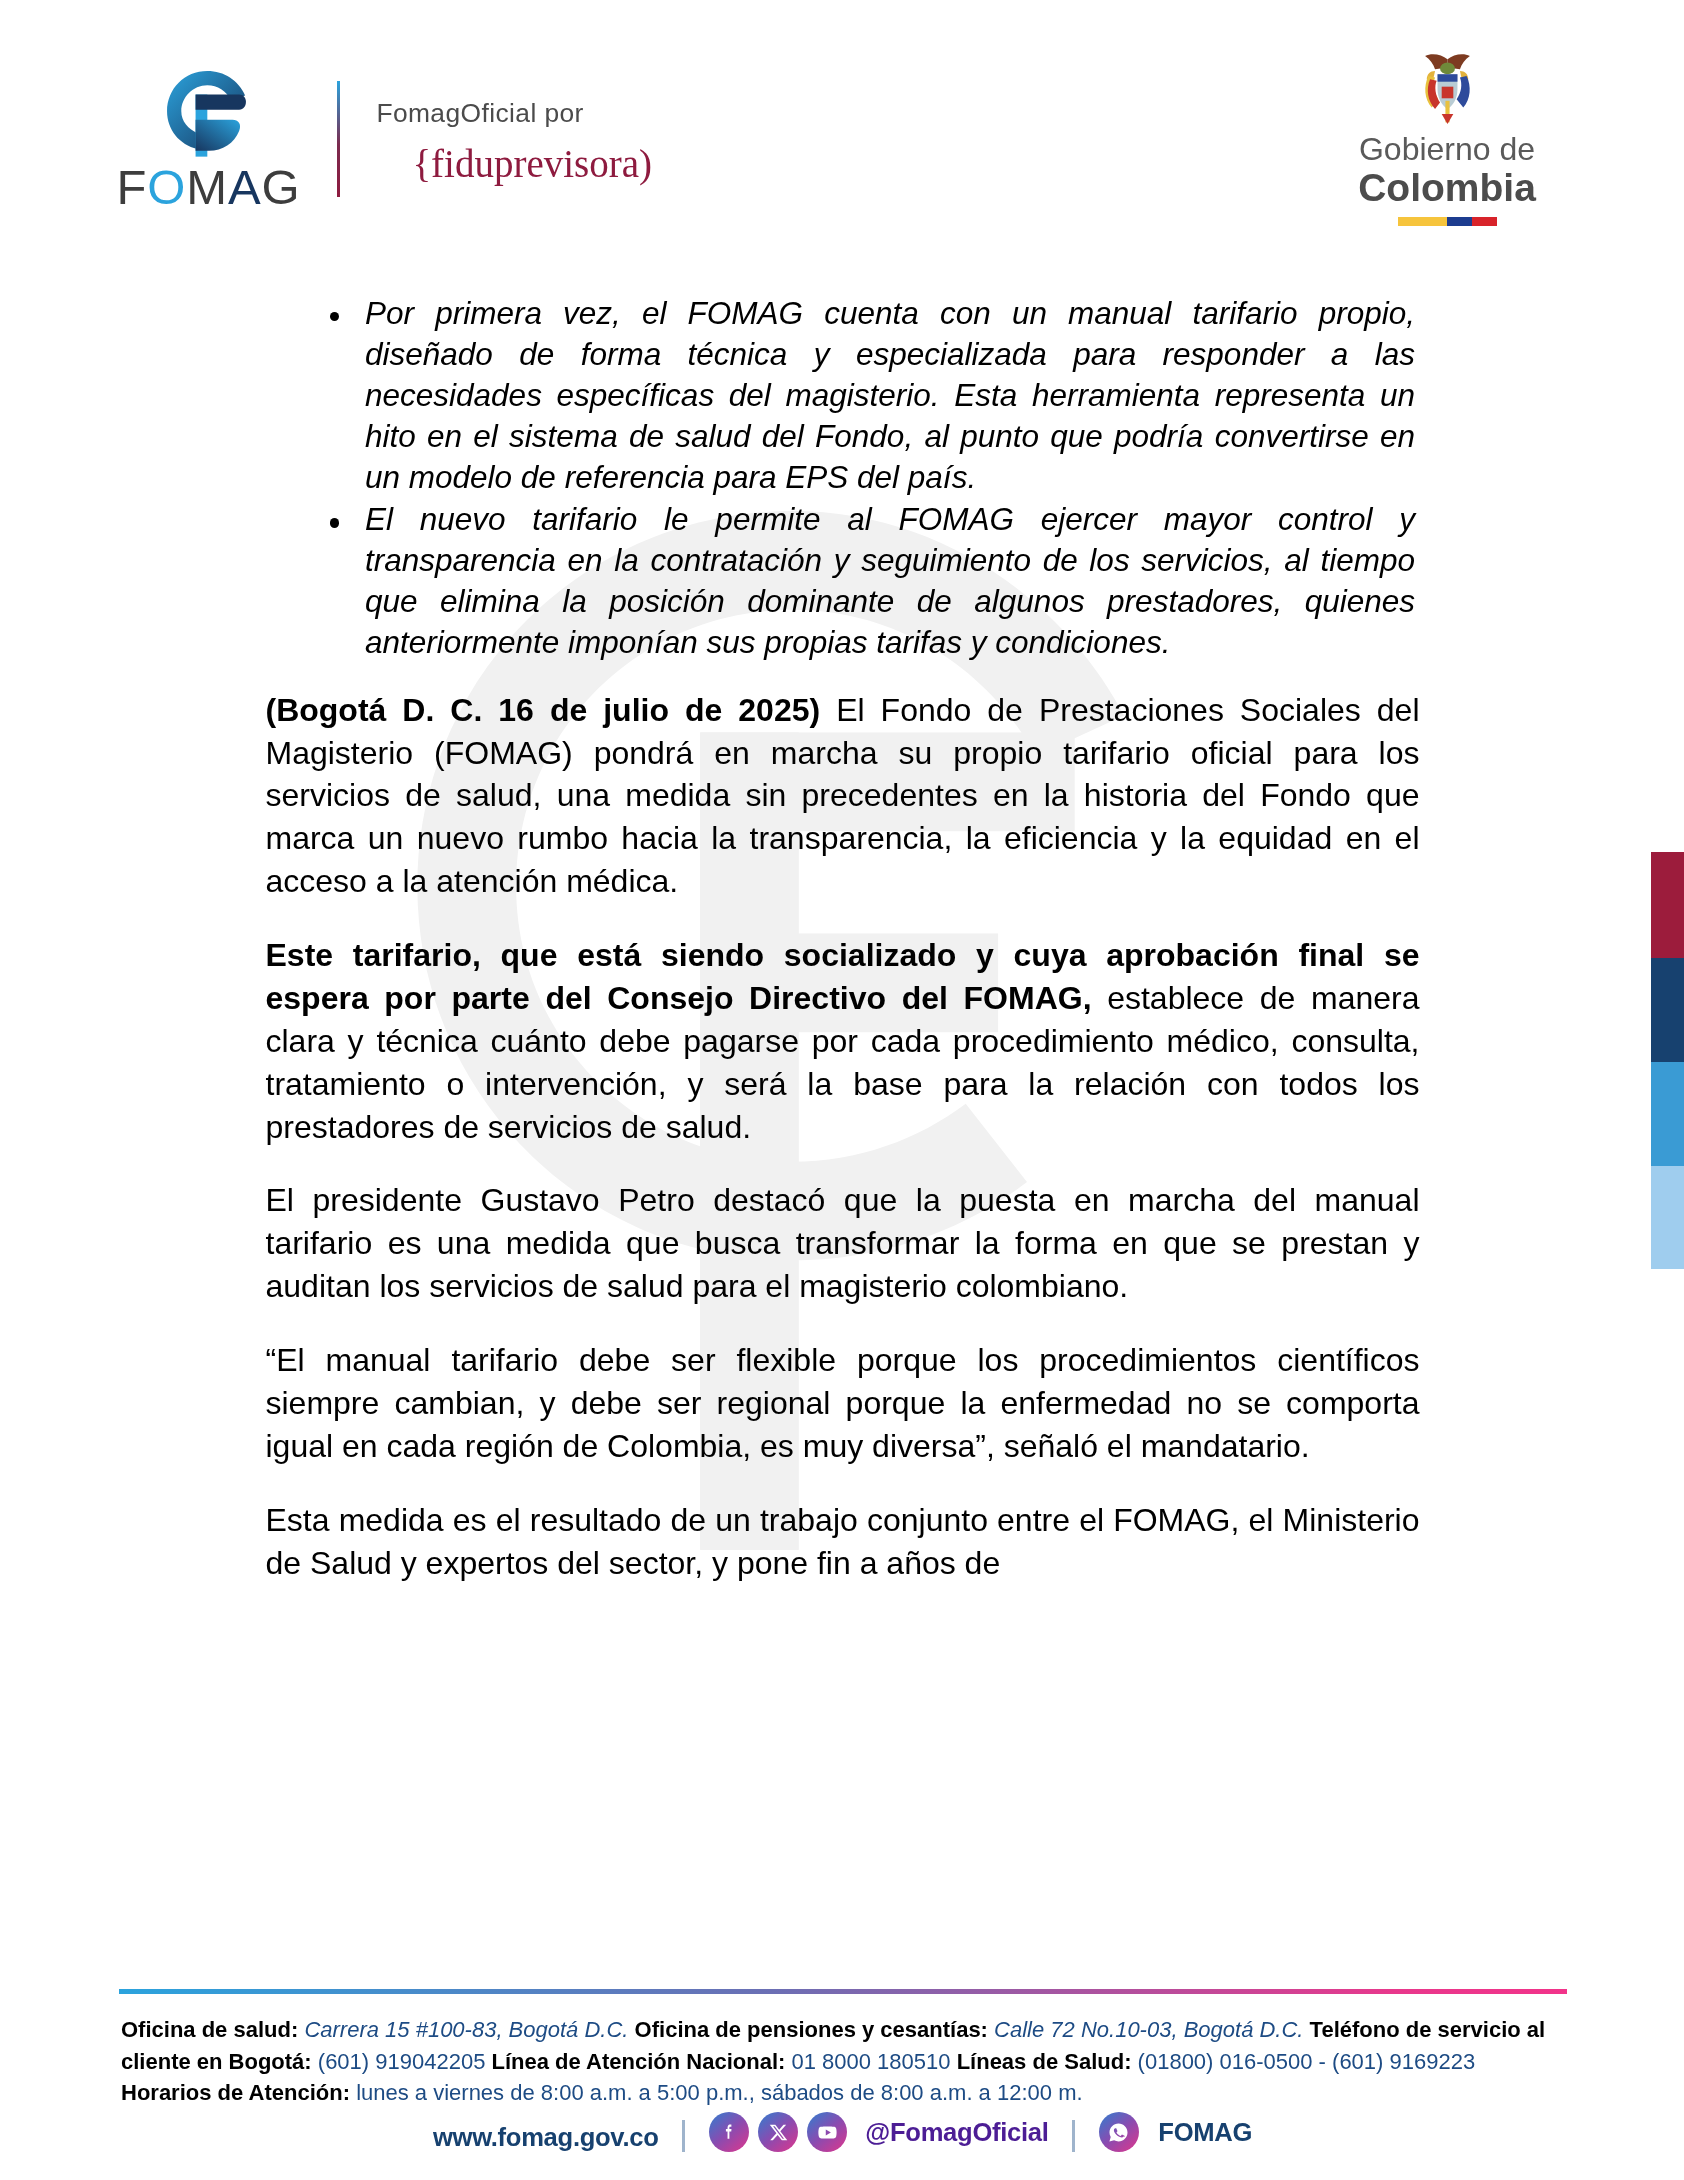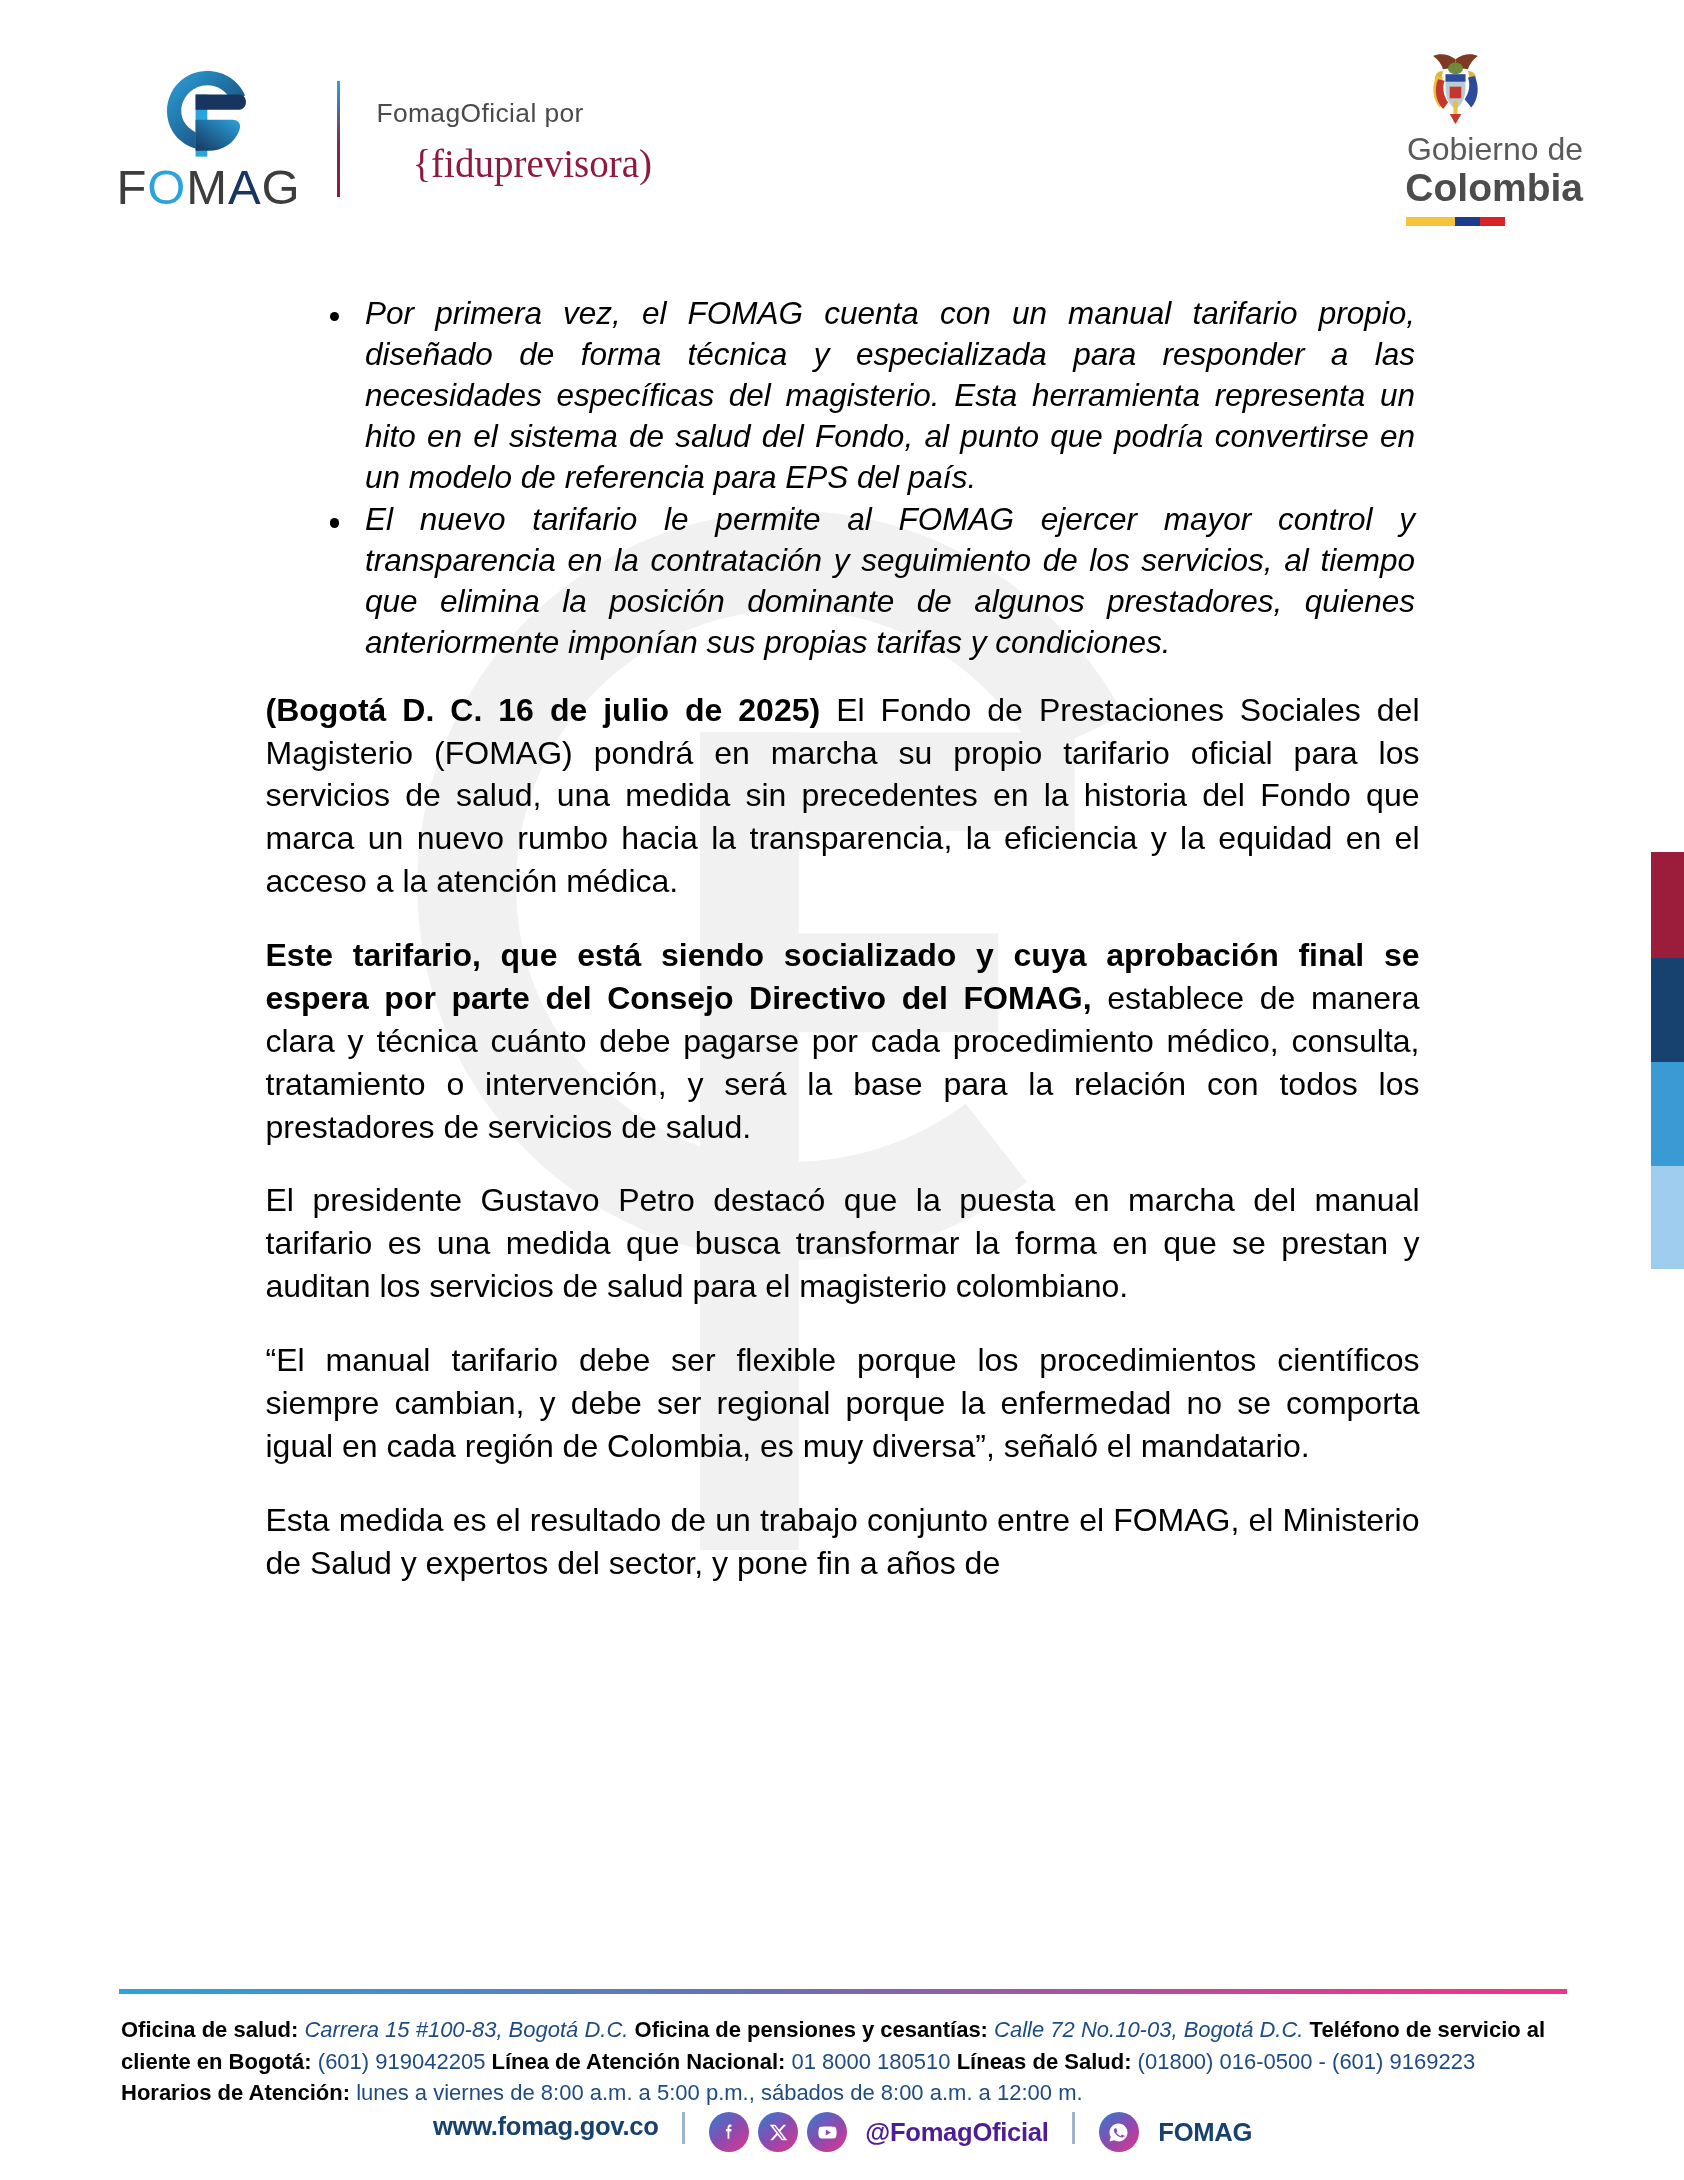--- a/index.html
+++ b/index.html
@@ -81,24 +81,24 @@
     font-family: "Liberation Serif", serif;
     font-size: 39px;
     color: #8e1b3f;
     letter-spacing: 0px;
     white-space: nowrap;
     margin-left: 36px;
   }
 
   .brand-right {
     position: absolute;
-    right: 102px;
+    right: 110px;
     top: 51px;
     width: 256px;
-    text-align: right;
+    text-align: center;
   }
   .shield { width: 75px; height: 78px; margin: 0 auto; display: block; }
   .gob-line1 {
     font-size: 32px;
     color: #5a5a5a;
     line-height: 1.12;
     margin-top: 3.4px;
   }
   .gob-line2 {
     font-size: 39px;
@@ -220,21 +220,21 @@
   .footer-text b { font-weight: bold; color: #000000; }
   .footer-text i { font-style: italic; text-align: center; }
   .footer-text span.norm { font-weight: normal; color: #1d4b84; }
 
   .footer-bottom {
     position: absolute;
     left: 0;
     top: 135px;
     width: 1685px;
     display: flex;
-    align-items: flex-start;
+    align-items: flex-end;
     justify-content: center;
     gap: 15.3px;
   }
   .site {
     font-size: 25.6px;
     font-weight: bold;
     color: #17416f;
     letter-spacing: -0.3px;
   }
   .pipe {

